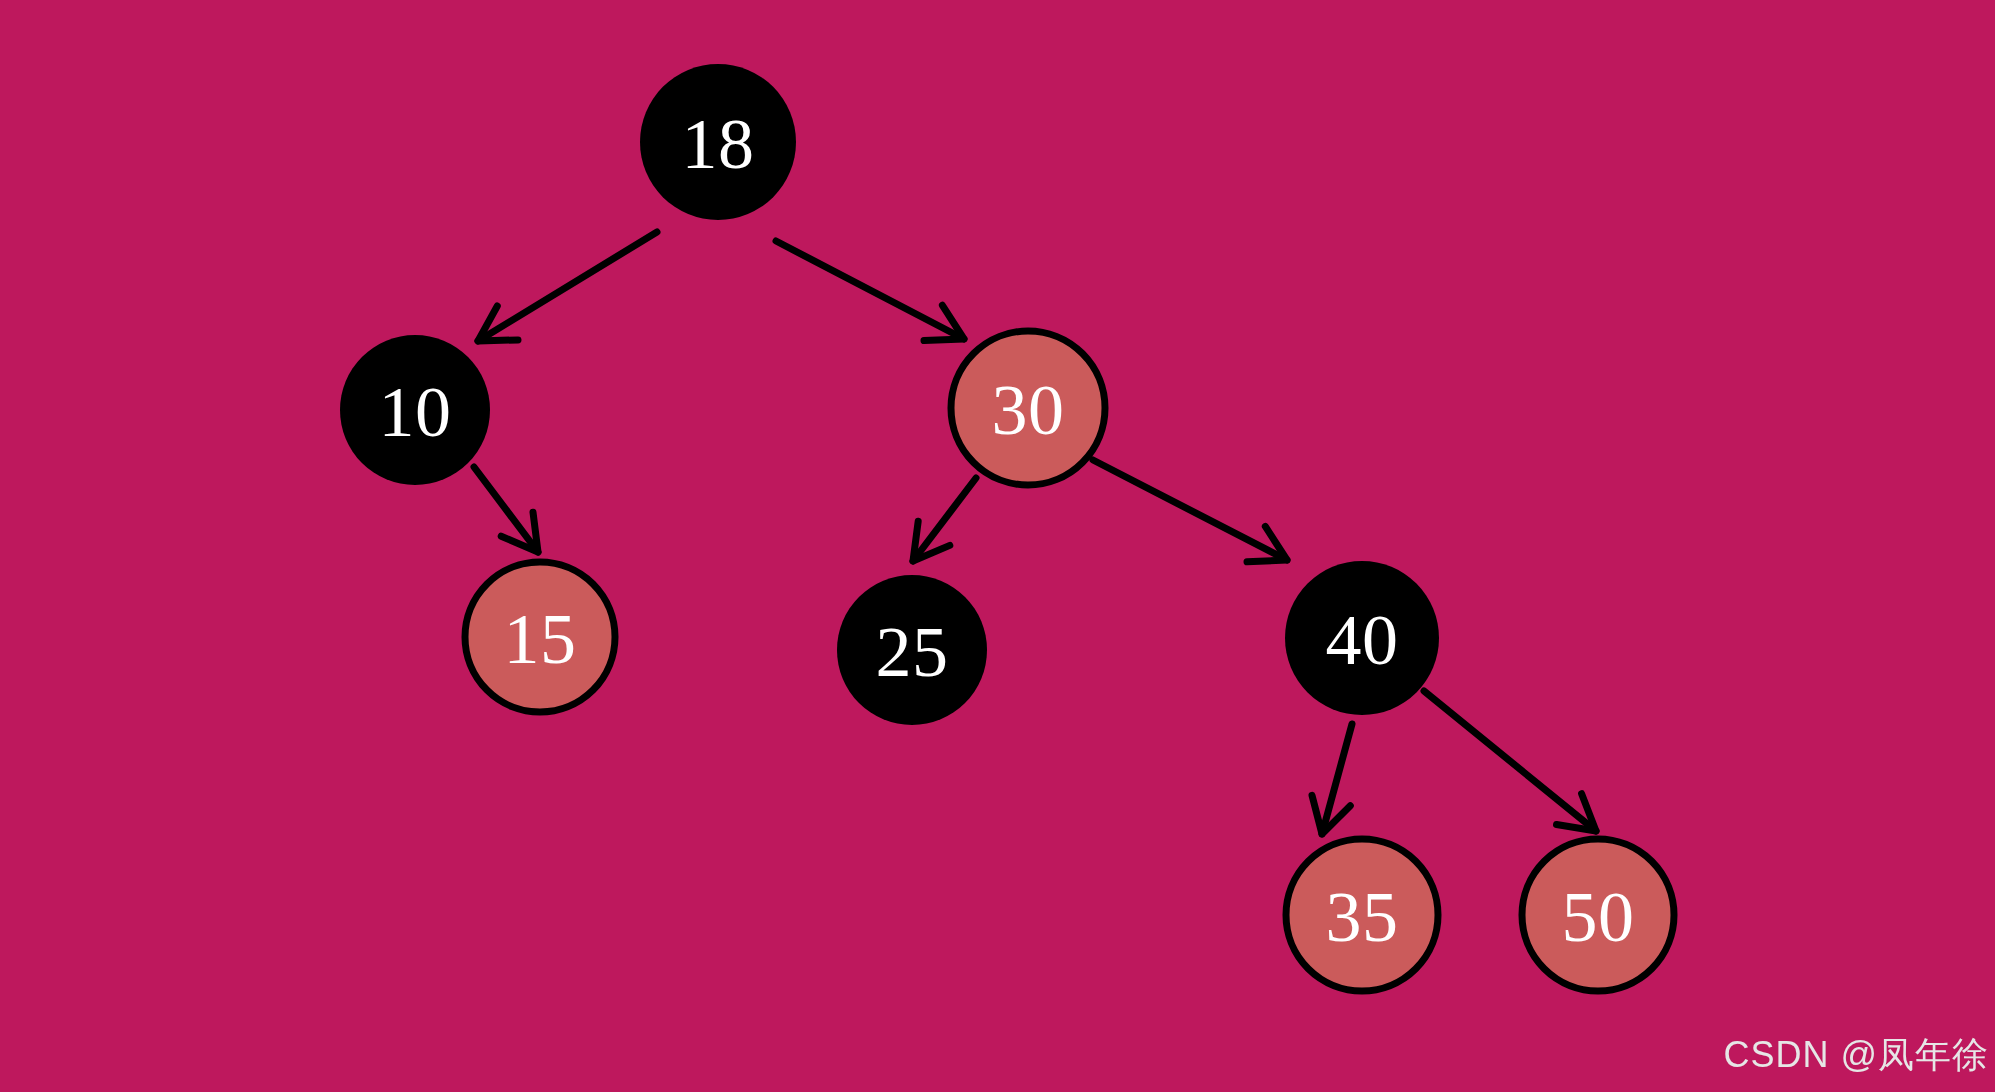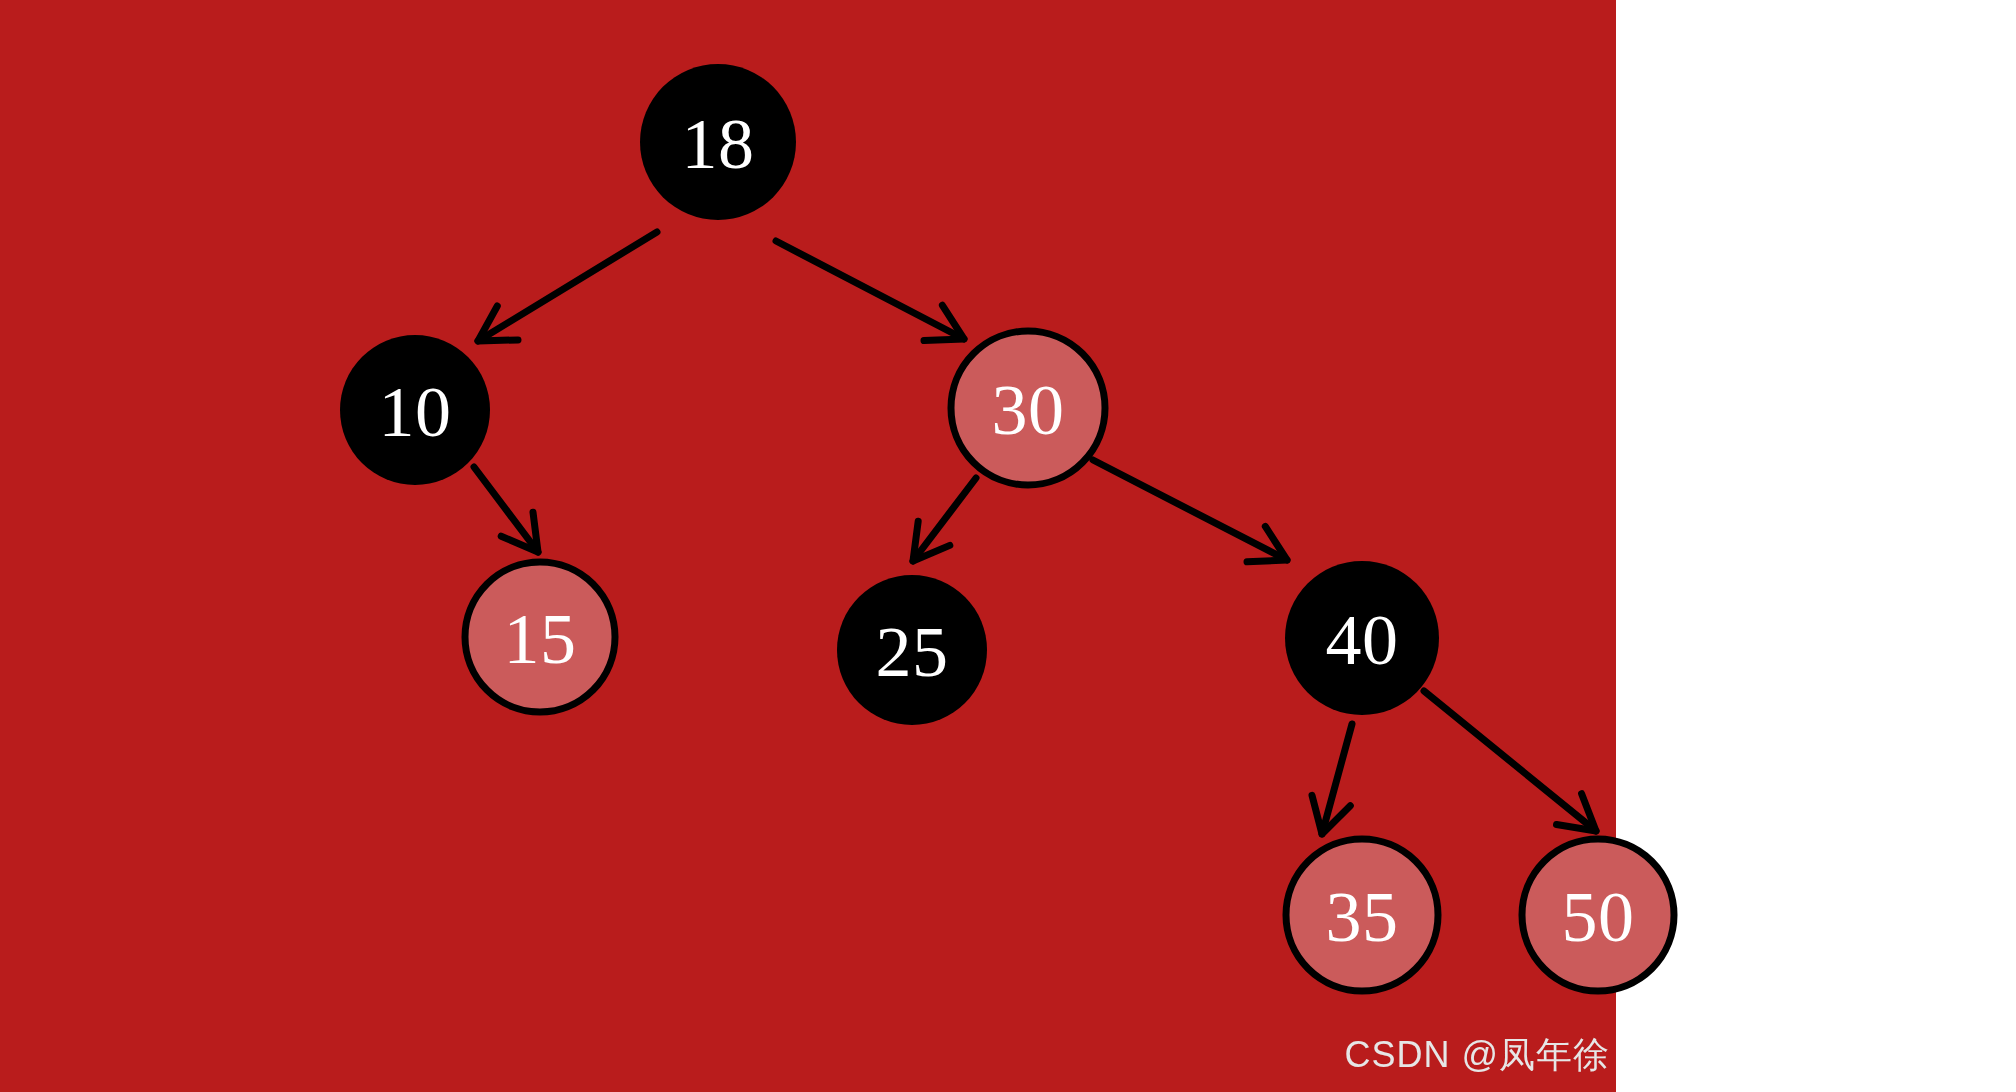--- a/index.html
+++ b/index.html
@@ -9,23 +9,23 @@
     background: #ffffff;
   }
   body {
     width: 2016px;
     height: 1092px;
     overflow: hidden;
     font-family: "Liberation Sans", sans-serif;
   }
   #canvas {
     position: relative;
-    width: 1616px;
+    width: 1995px;
     height: 1092px;
-    background: #b91c1c;
+    background: #be185d;
   }
   #tree-svg {
     position: absolute;
     top: 0;
     left: 0;
     width: 2016px;
     height: 1092px;
     display: block;
   }
   .node-label {

